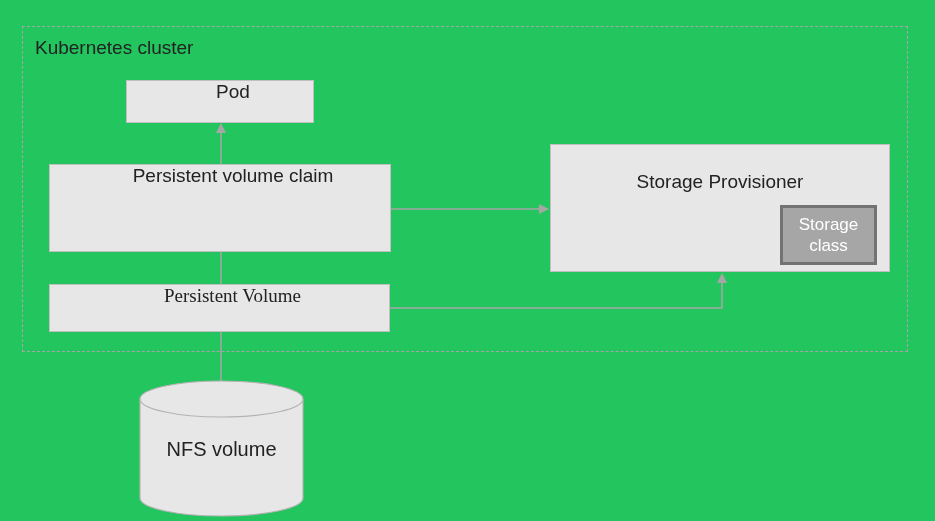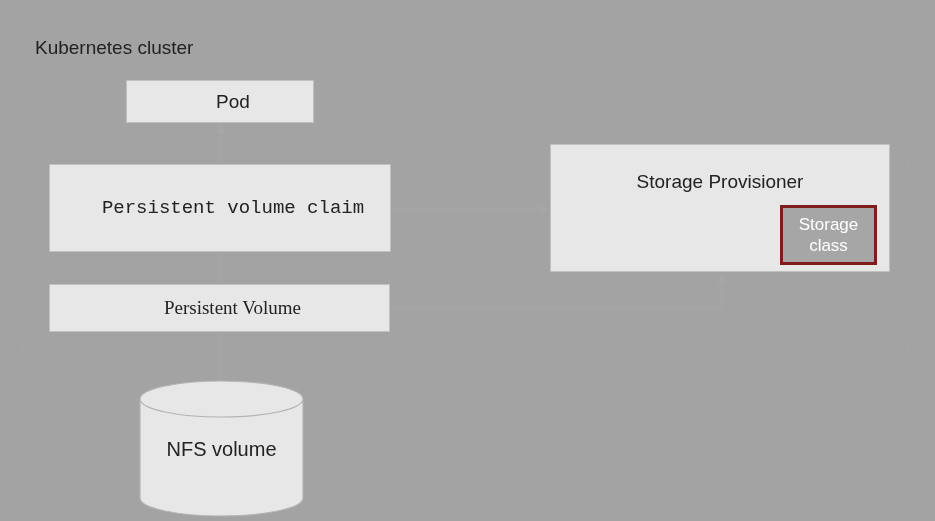--- a/index.html
+++ b/index.html
@@ -5,21 +5,21 @@
   html, body {
     margin: 0;
     padding: 0;
     background: #ffffff;
     font-family: "Liberation Sans", sans-serif;
   }
   .canvas {
     position: relative;
     width: 935px;
     height: 521px;
-    background: #a3a3a3;
+    background: #22c55e;
     overflow: hidden;
     color: #222222;
   }
   .cluster-boundary {
     position: absolute;
     left: 22px;
     top: 26px;
     width: 886px;
     height: 326px;
     border: 1px dashed #a6a6a6;
@@ -41,46 +41,45 @@
     width: 935px;
     height: 521px;
     pointer-events: none;
   }
   .node {
     position: absolute;
     background: #e7e7e7;
     border: 1px solid #c0c0c0;
     box-sizing: border-box;
     display: flex;
-    align-items: center;
     justify-content: center;
     font-size: 19px;
     color: #222222;
     text-align: center;
     padding-left: 26px;
   }
   .node-pod   { left: 126px; top: 80px;  width: 188px; height: 43px; }
-  .node-pvc   { left: 49px;  top: 164px; width: 342px; height: 88px; font-family: Liberation Mono, monospace; }
+  .node-pvc   { left: 49px;  top: 164px; width: 342px; height: 88px; }
   .node-pv    { left: 49px;  top: 284px; width: 341px; height: 48px; font-family: Liberation Serif, serif; }
   .node-sp {
     left: 550px; top: 144px; width: 340px; height: 128px;
     align-items: flex-start;
     justify-content: center;
     padding: 26px 12px;
     text-align: left;
   }
   .node-storage-class {
     position: absolute;
     right: 12px;
     bottom: 6px;
     width: 97px;
     height: 60px;
     box-sizing: border-box;
     background: #a6a6a6;
-    border: 3px solid #7f1d1d;
+    border: 3px solid #737373;
     color: #ffffff;
     font-size: 17px;
     line-height: 1.25;
     display: flex;
     align-items: center;
     justify-content: center;
     text-align: center;
   }
   .cylinder-wrap {
     position: absolute;

